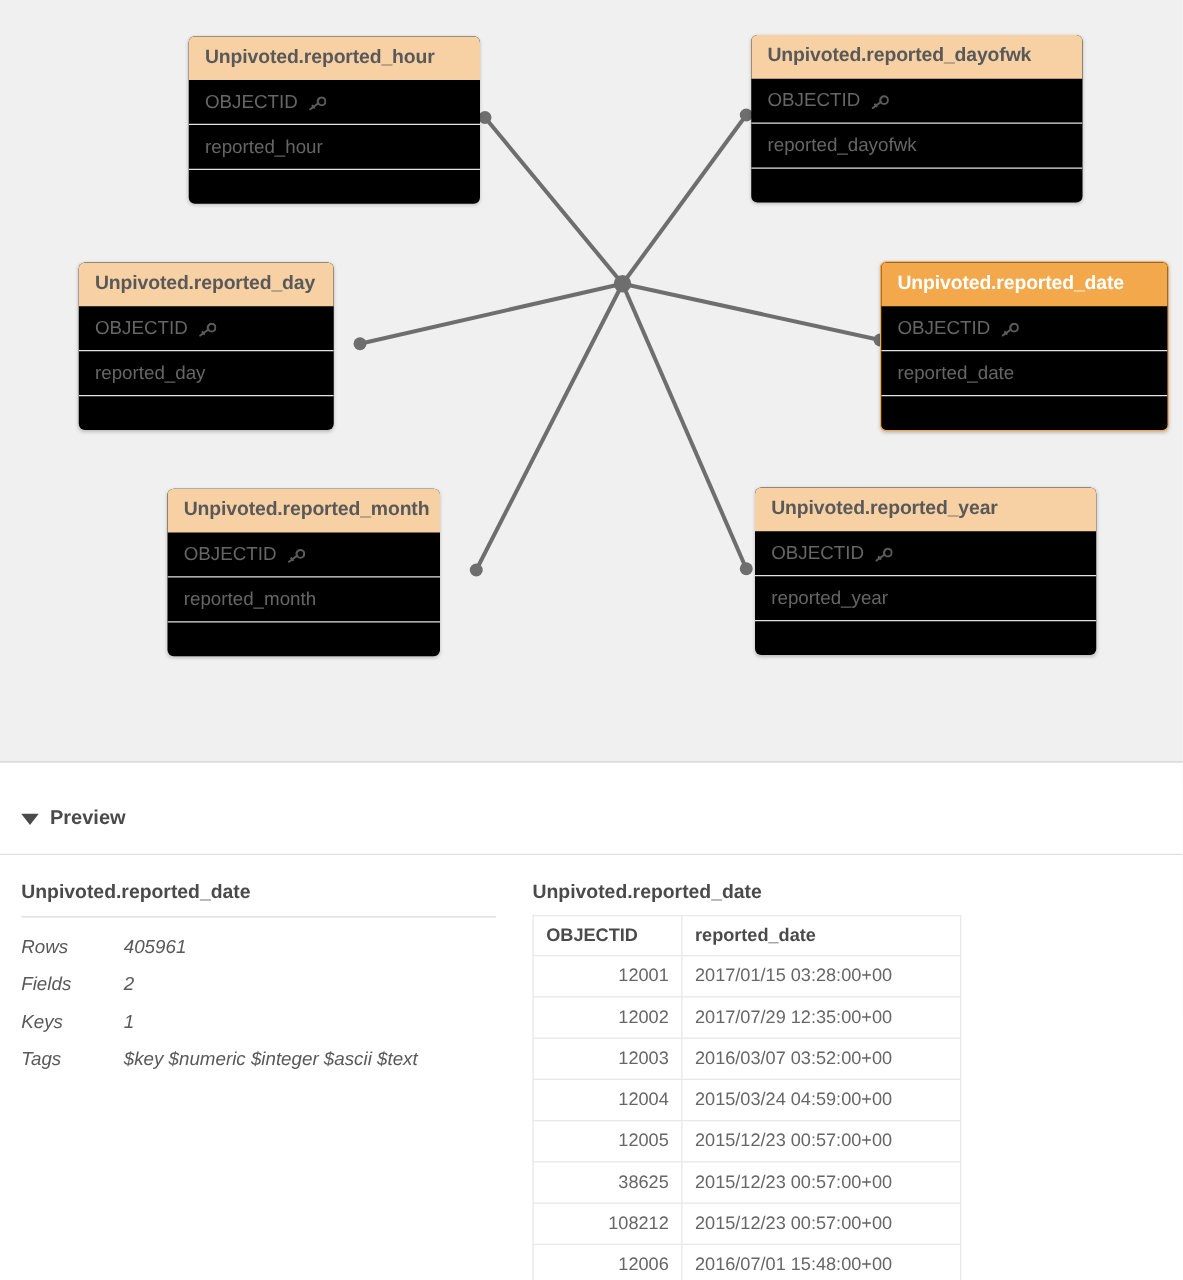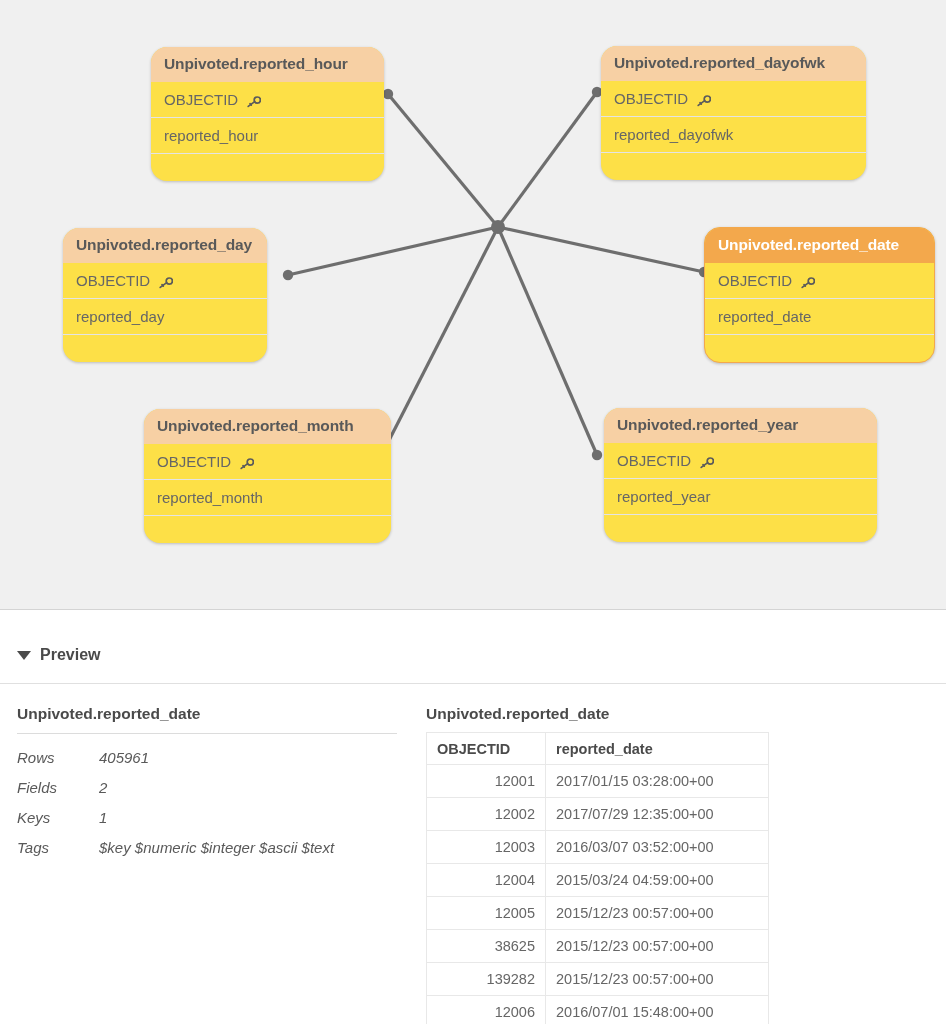--- a/index.html
+++ b/index.html
@@ -32,26 +32,25 @@
     left: 0;
     top: 0;
     width: 946px;
     height: 610px;
     pointer-events: none;
   }
 
   
   .node {
     position: absolute;
-    background: #fde047;
-    border-radius: 16px;
+    background: #000000;
+    border-radius: 5px;
     box-shadow: 0 1px 3px rgba(0,0,0,0.22);
     overflow: hidden;
     box-sizing: border-box;
-    margin-top: 18px;
   }
   .node-header {
     background: #f7d0a4;
     color: #595959;
     font-size: 15.5px;
     font-weight: bold;
     padding: 8px 13px 9px 13px;
     white-space: nowrap;
     letter-spacing: -0.1px;
   }
@@ -267,21 +266,21 @@
               <circle cx="10.3" cy="4.1" r="3.1" fill="none" stroke="#5b5b5b" stroke-width="1.7"></circle>
               <path d="M7.7 5.6 L1.2 10.4" stroke="#5b5b5b" stroke-width="1.7" stroke-linecap="round"></path>
               <path d="M3.0 7.6 L4.3 9.1" stroke="#5b5b5b" stroke-width="1.7" stroke-linecap="round"></path>
             </svg></span>
         </div>
         <div class="node-row">
           <span>reported_date</span>
         </div>
         <div class="node-row blank"></div>
       </div>
-      <div class="node" style="left: 144px; top: 391px; width: 247px;">
+      <div class="node" style="left: 134px; top: 391px; width: 218px;">
         <div class="node-header">Unpivoted.reported_month</div>
         <div class="node-row">
           <span>OBJECTID</span>
           <span class="key-icon"><svg width="14" height="12" viewBox="0 0 14 12">
               <circle cx="10.3" cy="4.1" r="3.1" fill="none" stroke="#5b5b5b" stroke-width="1.7"></circle>
               <path d="M7.7 5.6 L1.2 10.4" stroke="#5b5b5b" stroke-width="1.7" stroke-linecap="round"></path>
               <path d="M3.0 7.6 L4.3 9.1" stroke="#5b5b5b" stroke-width="1.7" stroke-linecap="round"></path>
             </svg></span>
         </div>
         <div class="node-row">
@@ -366,21 +365,21 @@
             </tr>
             <tr>
               <td class="num">12005</td>
               <td>2015/12/23 00:57:00+00</td>
             </tr>
             <tr>
               <td class="num">38625</td>
               <td>2015/12/23 00:57:00+00</td>
             </tr>
             <tr>
-              <td class="num">139282</td>
+              <td class="num">108212</td>
               <td>2015/12/23 00:57:00+00</td>
             </tr>
             <tr>
               <td class="num">12006</td>
               <td>2016/07/01 15:48:00+00</td>
             </tr>
           </tbody>
       </table>
     </div>
 

